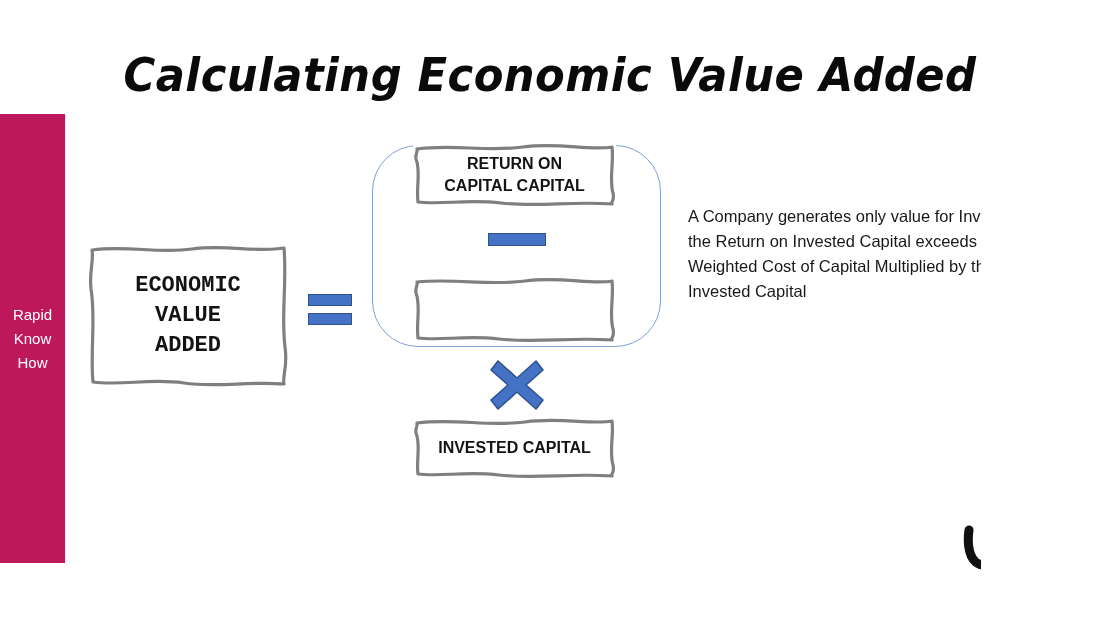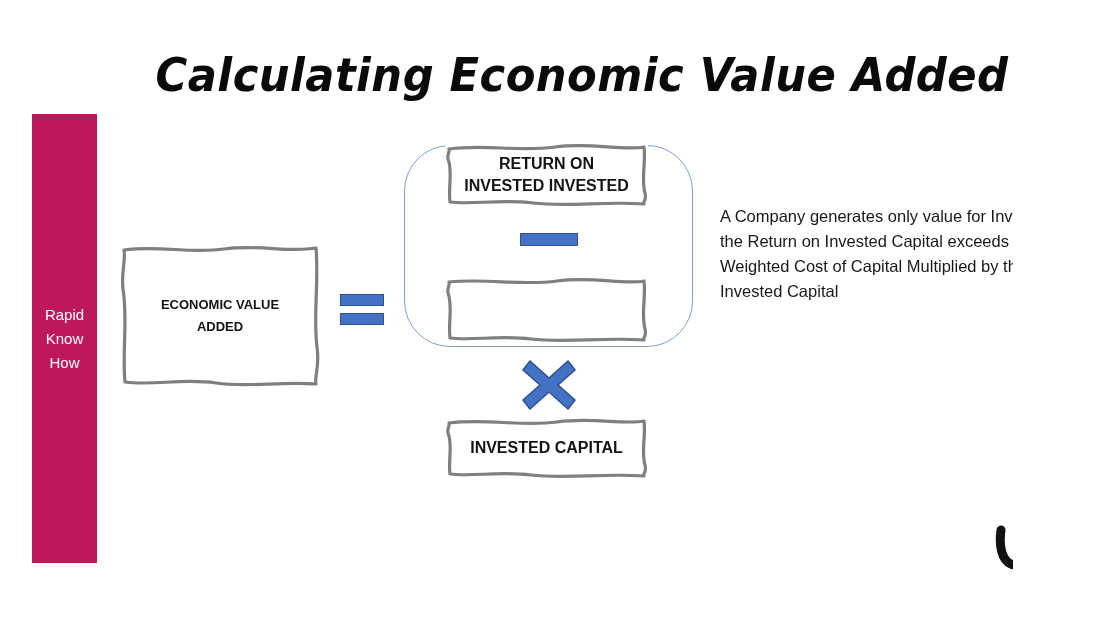--- a/index.html
+++ b/index.html
@@ -7,21 +7,20 @@
     padding: 0;
     background: #ffffff;
   }
   #slide {
     position: relative;
     width: 981px;
     height: 619px;
     background: #ffffff;
     overflow: hidden;
     font-family: "Liberation Sans", sans-serif;
-    margin-left: 32px;
   }
 
   
   #slide-title {
     position: absolute;
     left: 0;
     top: 48px;
     width: 1100px;
     text-align: center;
     font-family: "DejaVu Sans", sans-serif;
@@ -76,21 +75,21 @@
     position: relative;
     z-index: 2;
     font-family: "Liberation Sans", sans-serif;
     font-weight: bold;
     color: #131313;
     white-space: pre-line;
     padding: 0 10px;
   }
 
   #box-eva        { left: 88px;  top: 243px; width: 200px; height: 145px; }
-  #box-eva .box-text { font-size: 13px; line-height: 22px; }
+  #box-eva .box-text { font-size: 22px; line-height: 30px; font-family: Liberation Mono, monospace; }
 
   #box-roic       { left: 413px; top: 143px; width: 203px; height: 64px; }
   #box-roic .box-text { font-size: 16px; line-height: 22px; }
 
   #box-wacc       { left: 413px; top: 276px; width: 203px; height: 67px; }
   #box-wacc .box-text { font-size: 16px; line-height: 22px; }
 
   #box-ic         { left: 413px; top: 417px; width: 203px; height: 62px; }
   #box-ic .box-text { font-size: 16px; line-height: 22px; }
 
@@ -198,21 +197,21 @@
   </div>
 
   <div class="hand-box" id="box-roic">
     <svg class="hand-svg" viewBox="0 0 203 64" preserveAspectRatio="none">
       <path d="M4,6 C40,1 74,9 110,4 C146,-1 176,8 199,4
                C201,20 196,36 200,50 C202,58 197,60 199,61
                C160,58 124,64 88,60 C54,56 28,62 5,59
                C3,44 8,28 3,16 C2,11 5,9 4,6 Z" fill="#ffffff" stroke="#7f7f7f" stroke-width="3.2" stroke-linejoin="round"></path>
     </svg>
     <div class="box-text">RETURN ON
-INVESTED INVESTED</div>
+CAPITAL CAPITAL</div>
   </div>
 
   <div id="minus-sign"></div>
 
   <div class="hand-box" id="box-wacc">
     <svg class="hand-svg" viewBox="0 0 203 67" preserveAspectRatio="none">
       <path d="M4,6 C42,2 76,10 112,5 C148,0 178,9 199,5
                C201,22 196,38 200,53 C202,61 197,63 199,64
                C158,61 122,67 86,63 C52,59 28,65 5,62
                C3,46 8,30 3,17 C2,12 5,9 4,6 Z" fill="#ffffff" stroke="#7f7f7f" stroke-width="3.2" stroke-linejoin="round"></path>

